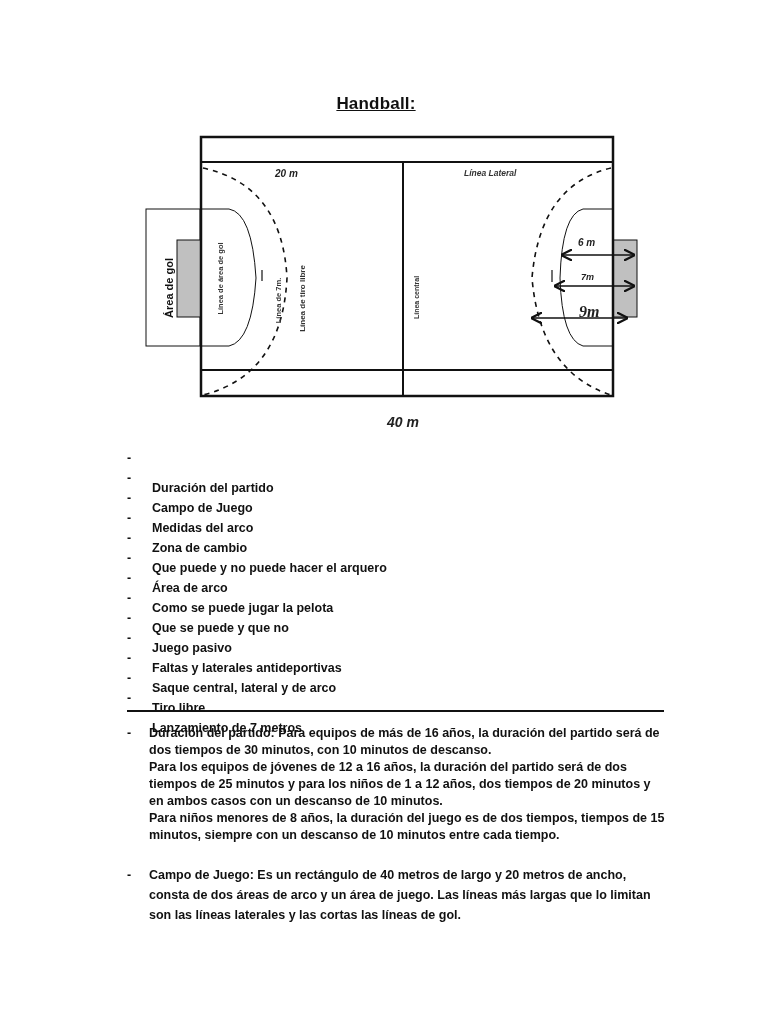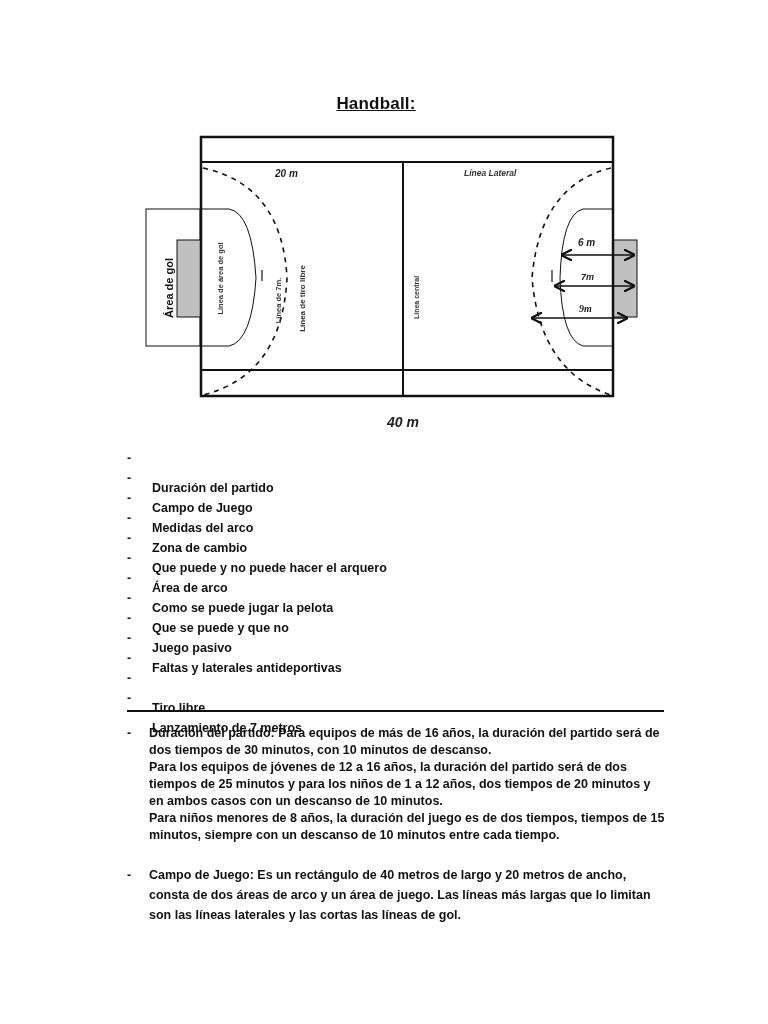--- a/index.html
+++ b/index.html
@@ -149,21 +149,21 @@
     <line x1="555" y1="286" x2="634" y2="286" stroke="#111" stroke-width="1.6" marker-start="url(#arr)" marker-end="url(#arr)"></line>
     <line x1="532" y1="318" x2="627" y2="318" stroke="#111" stroke-width="1.6" marker-start="url(#arr)" marker-end="url(#arr)"></line>
   </svg>
 
   <span class="lbl" style="left:275px; top:168px; font-size:10px;">20 m</span>
   <span class="lbl" style="left:464px; top:168px; font-size:8.5px; font-weight:bold; color:#333;">Línea Lateral</span>
   <span class="lbl" style="left:387px; top:414px; font-size:14px;">40 m</span>
 
   <span class="lbl" style="left:578px; top:237px; font-size:10px;">6 m</span>
   <span class="lbl" style="left:581px; top:272px; font-size:9px; font-weight:bold;">7m</span>
-  <span class="lbl" style="left:579px; top:303px; font-size:10px; font-family:'Liberation Serif','DejaVu Serif',serif;">9m</span>
+  <span class="lbl" style="left:579px; top:303px; font-size:16px; font-family:'Liberation Serif','DejaVu Serif',serif;">9m</span>
 
   <span class="vlbl" style="left:121px; top:282px; width:96px; text-align:center; font-size:11px; color:#111;">Área de gol</span>
   <span class="vlbl" style="left:168px; top:274px; width:104px; text-align:center; font-size:7.5px;">Línea de área de gol</span>
   <span class="vlbl" style="left:246px; top:296px; width:64px; text-align:center; font-size:7.5px;">Línea de 7m.</span>
   <span class="vlbl" style="left:260px; top:294px; width:84px; text-align:center; font-size:8px;">Línea de tiro libre</span>
   <span class="vlbl" style="left:386px; top:294px; width:60px; text-align:center; font-size:7px;">Línea central</span>
 </div>
 
 <ul class="topics">
   <li>
@@ -201,20 +201,21 @@
   <li>
       <span class="dash">-</span>
       <span class="txt">Juego pasivo</span>
     </li>
   <li>
       <span class="dash">-</span>
       <span class="txt">Faltas y laterales antideportivas</span>
     </li>
   <li>
       <span class="dash">-</span>
+      <span class="txt">Saque central, lateral y de arco</span>
     </li>
   <li>
       <span class="dash">-</span>
       <span class="txt">Tiro libre</span>
     </li>
   <li>
       <span class="dash">-</span>
       <span class="txt">Lanzamiento de 7 metros</span>
     </li>
 </ul>

